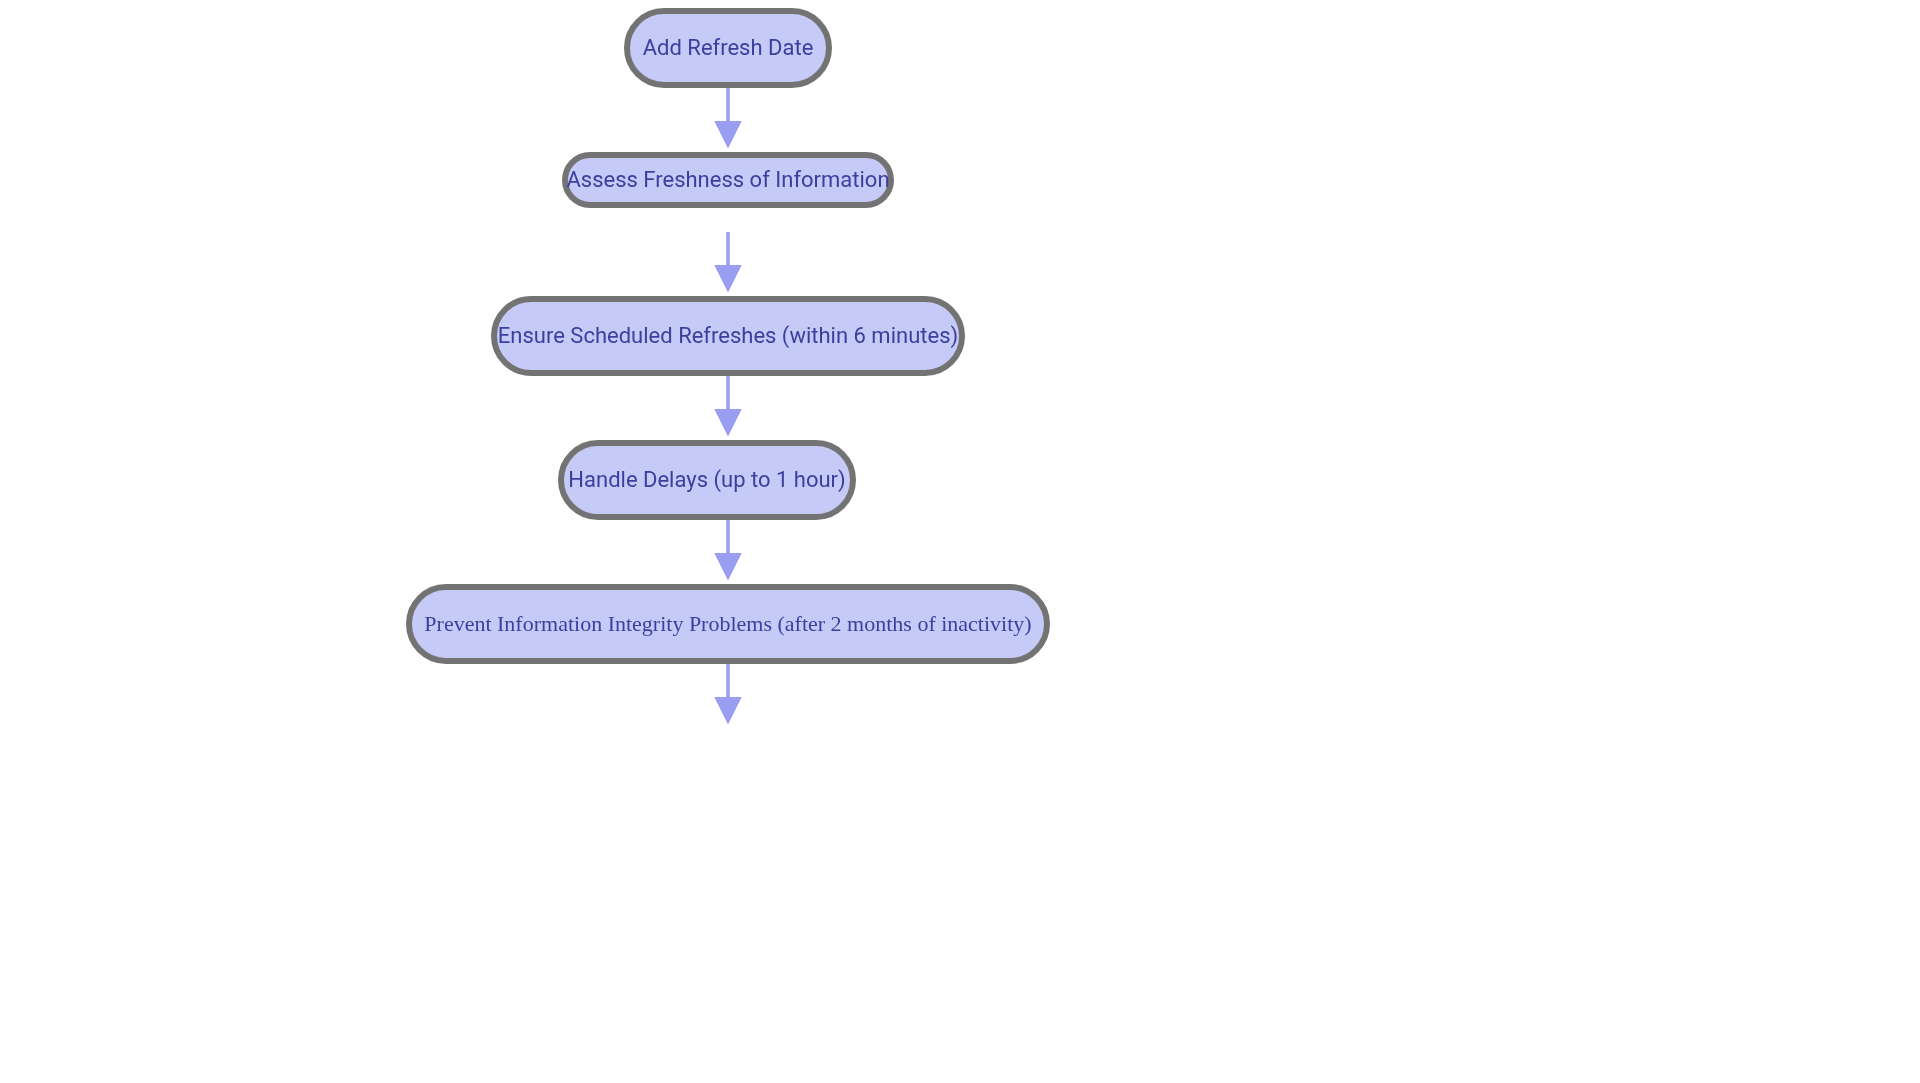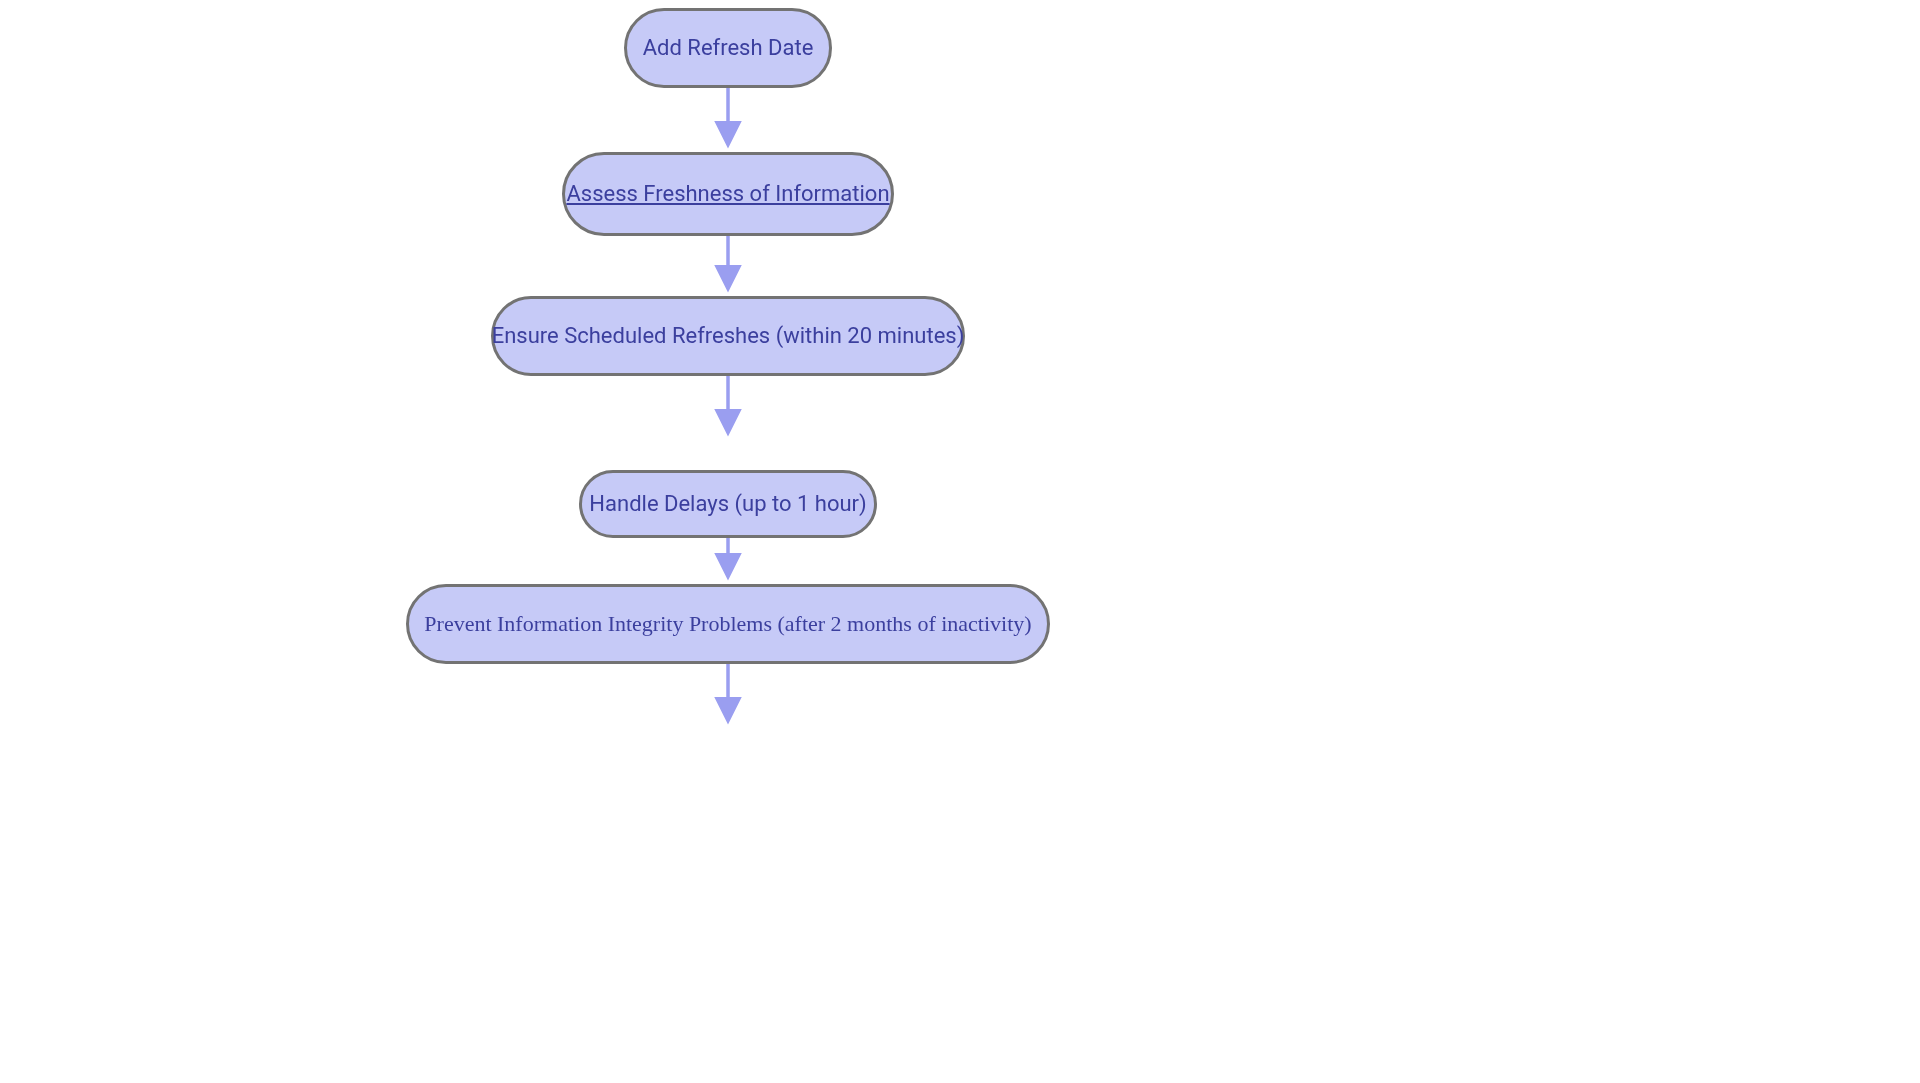--- a/index.html
+++ b/index.html
@@ -12,21 +12,21 @@
     overflow: hidden;
   }
   .canvas {
     position: relative;
     width: 1920px;
     height: 1083px;
   }
   .node {
     position: absolute;
     background: #c6caf7;
-    border: 3px solid #737373;
+    border: 6px solid #737373;
     color: #3b3f9e;
     font-size: 22px;
     line-height: 1.2;
     display: flex;
     align-items: center;
     justify-content: center;
     text-align: center;
     border-radius: 999px;
     padding: 0 28px;
     box-sizing: border-box;
@@ -62,26 +62,26 @@
         <line x1="728" y1="232" x2="728" y2="282" class="arrow-line" marker-end="url(#arrowhead)"></line>
         <line x1="728" y1="376" x2="728" y2="426" class="arrow-line" marker-end="url(#arrowhead)"></line>
         <line x1="728" y1="520" x2="728" y2="570" class="arrow-line" marker-end="url(#arrowhead)"></line>
         <line x1="728" y1="664" x2="728" y2="714" class="arrow-line" marker-end="url(#arrowhead)"></line>
       </g>
   </svg>
 
   <div id="node-n1" class="node" style="top: 8px; height: 80px; width: 208px; left: 624px;">
     <span>Add Refresh Date</span>
   </div>
-  <div id="node-n2" class="node" style="top: 152px; height: 84px; width: 332px; left: 562px; text-decoration: underline;">
+  <div id="node-n2" class="node" style="top: 152px; height: 56px; width: 332px; left: 562px;">
     <span>Assess Freshness of Information</span>
   </div>
   <div id="node-n3" class="node" style="top: 296px; height: 80px; width: 474px; left: 491px;">
-    <span>Ensure Scheduled Refreshes (within 20 minutes)</span>
+    <span>Ensure Scheduled Refreshes (within 6 minutes)</span>
   </div>
-  <div id="node-n4" class="node" style="top: 440px; height: 68px; width: 298px; left: 579px; margin-top: 30px;">
+  <div id="node-n4" class="node" style="top: 440px; height: 80px; width: 298px; left: 558px;">
     <span>Handle Delays (up to 1 hour)</span>
   </div>
   <div id="node-n5" class="node" style="top: 584px; height: 80px; width: 644px; left: 406px; font-family: Liberation Serif, serif;">
     <span>Prevent Information Integrity Problems (after 2 months of inactivity)</span>
   </div>
 
 </div>
 
 </body></html>

